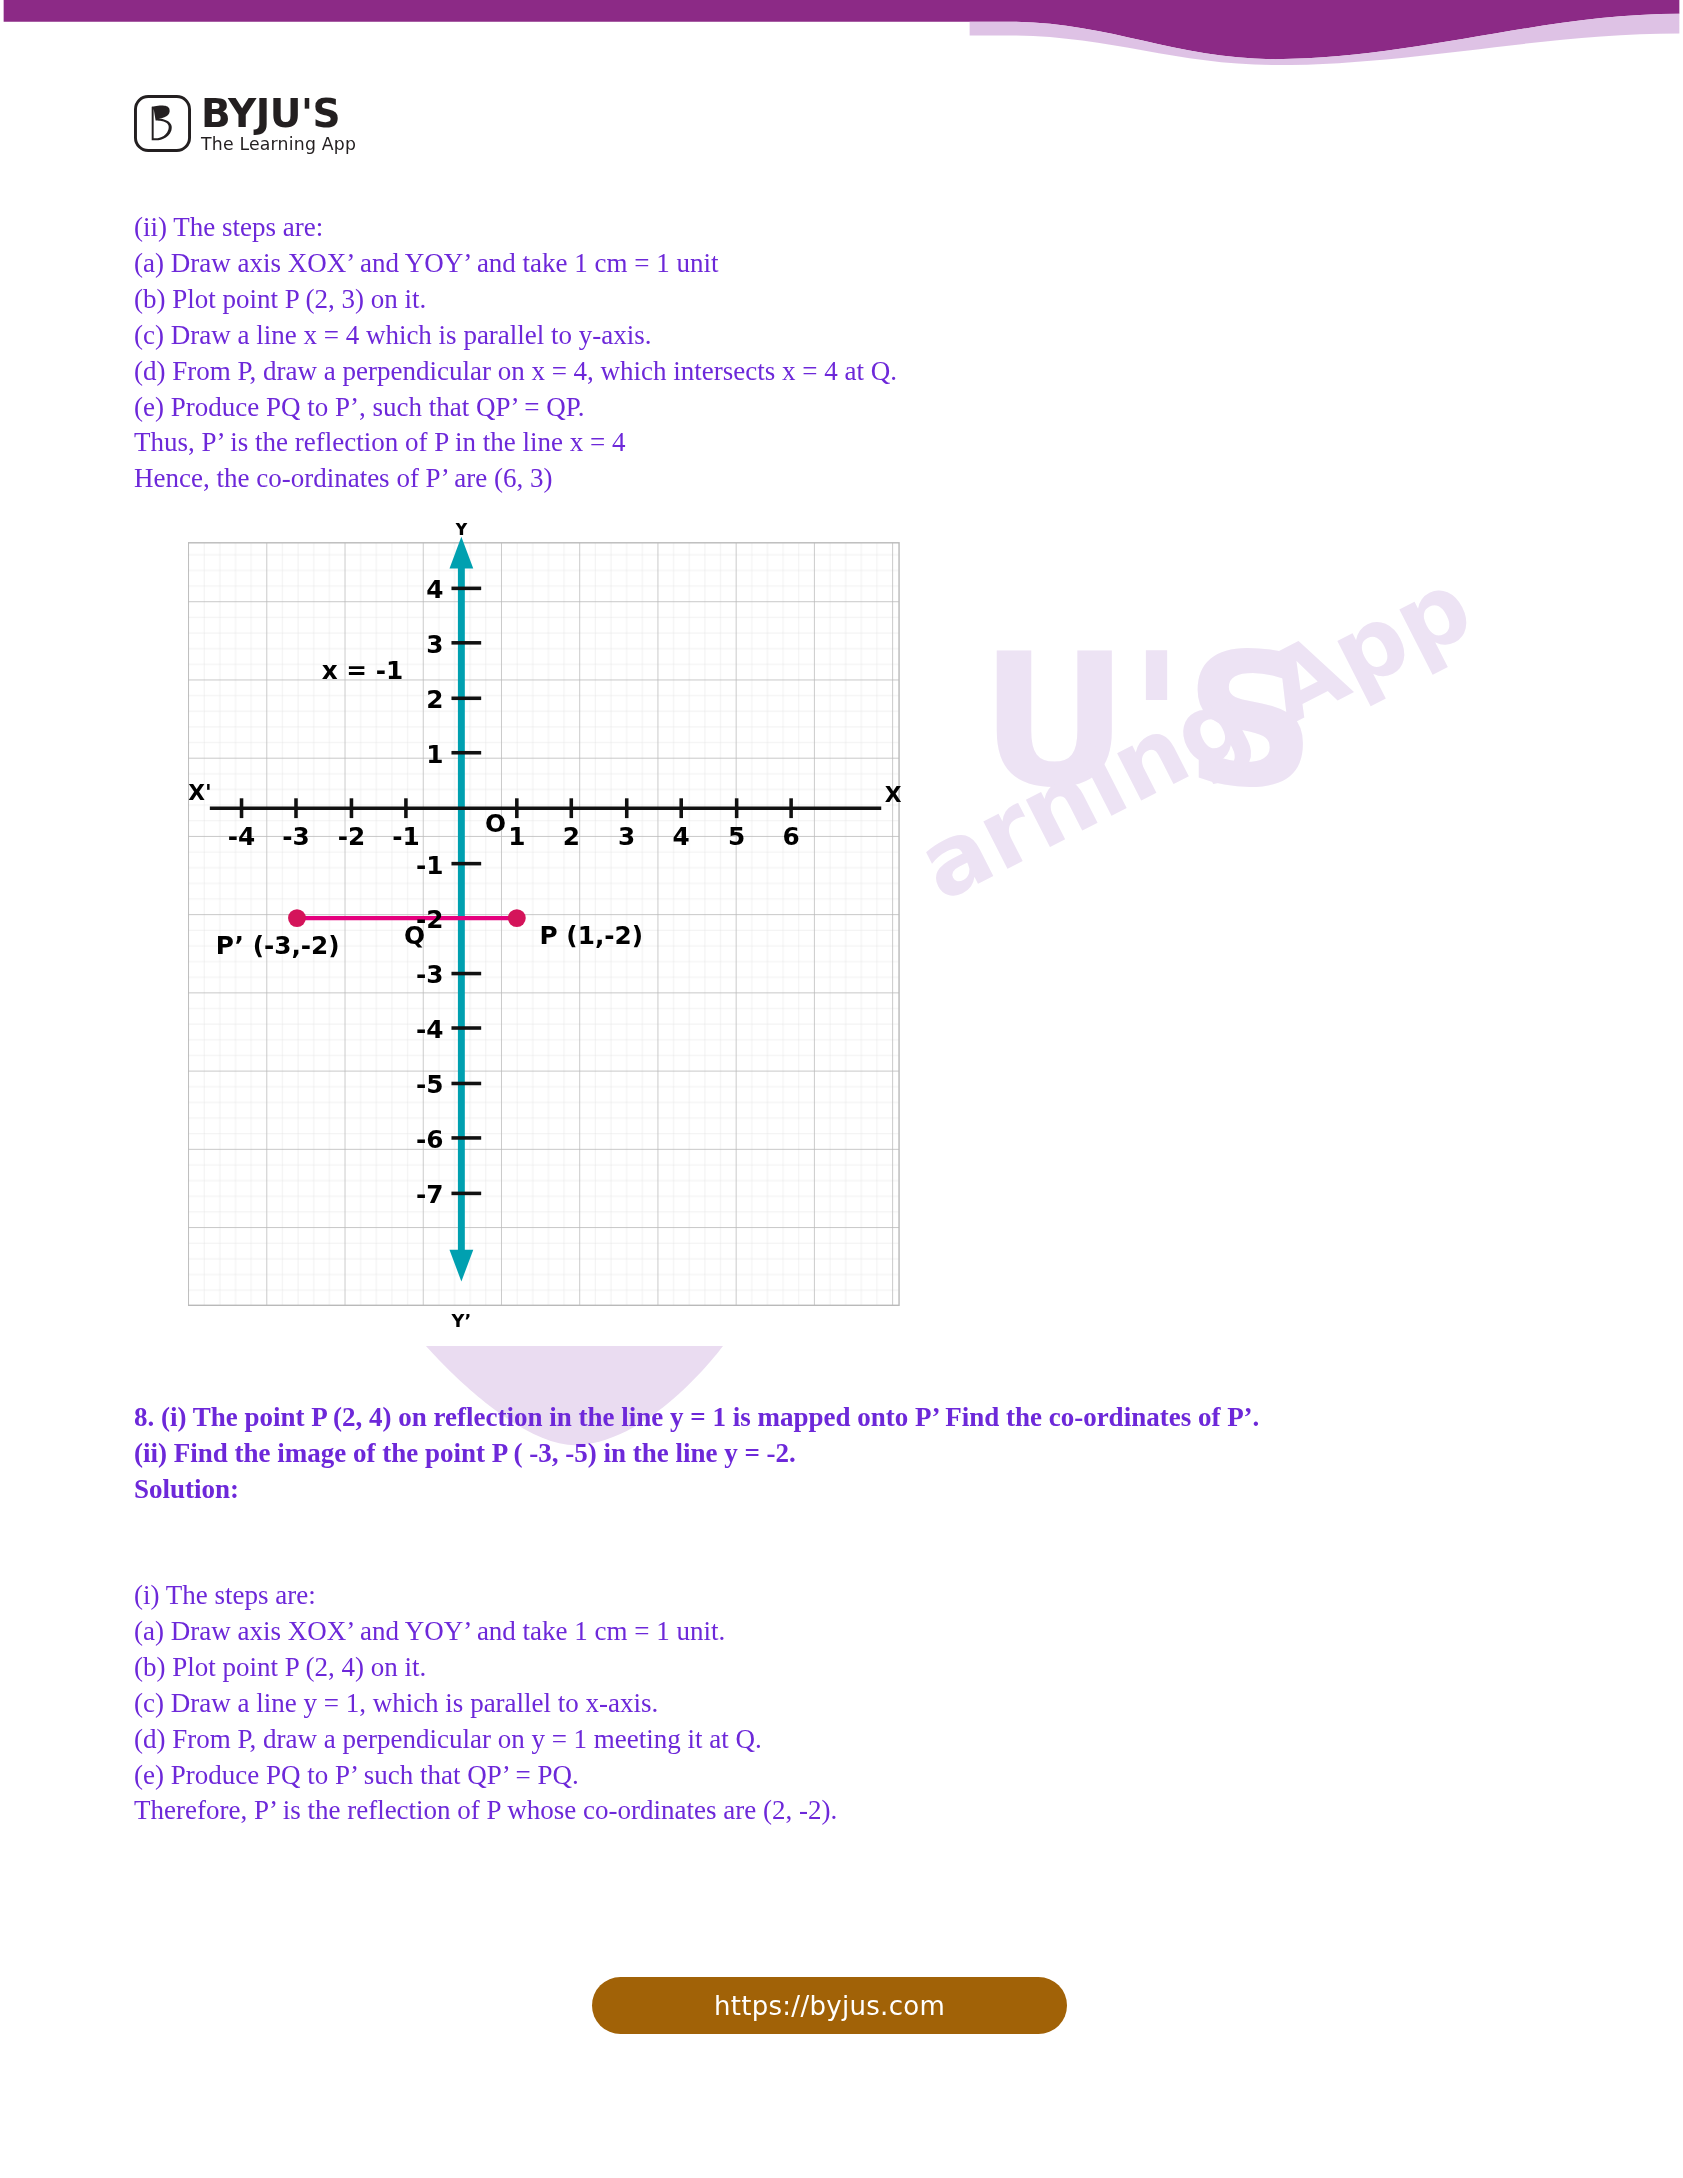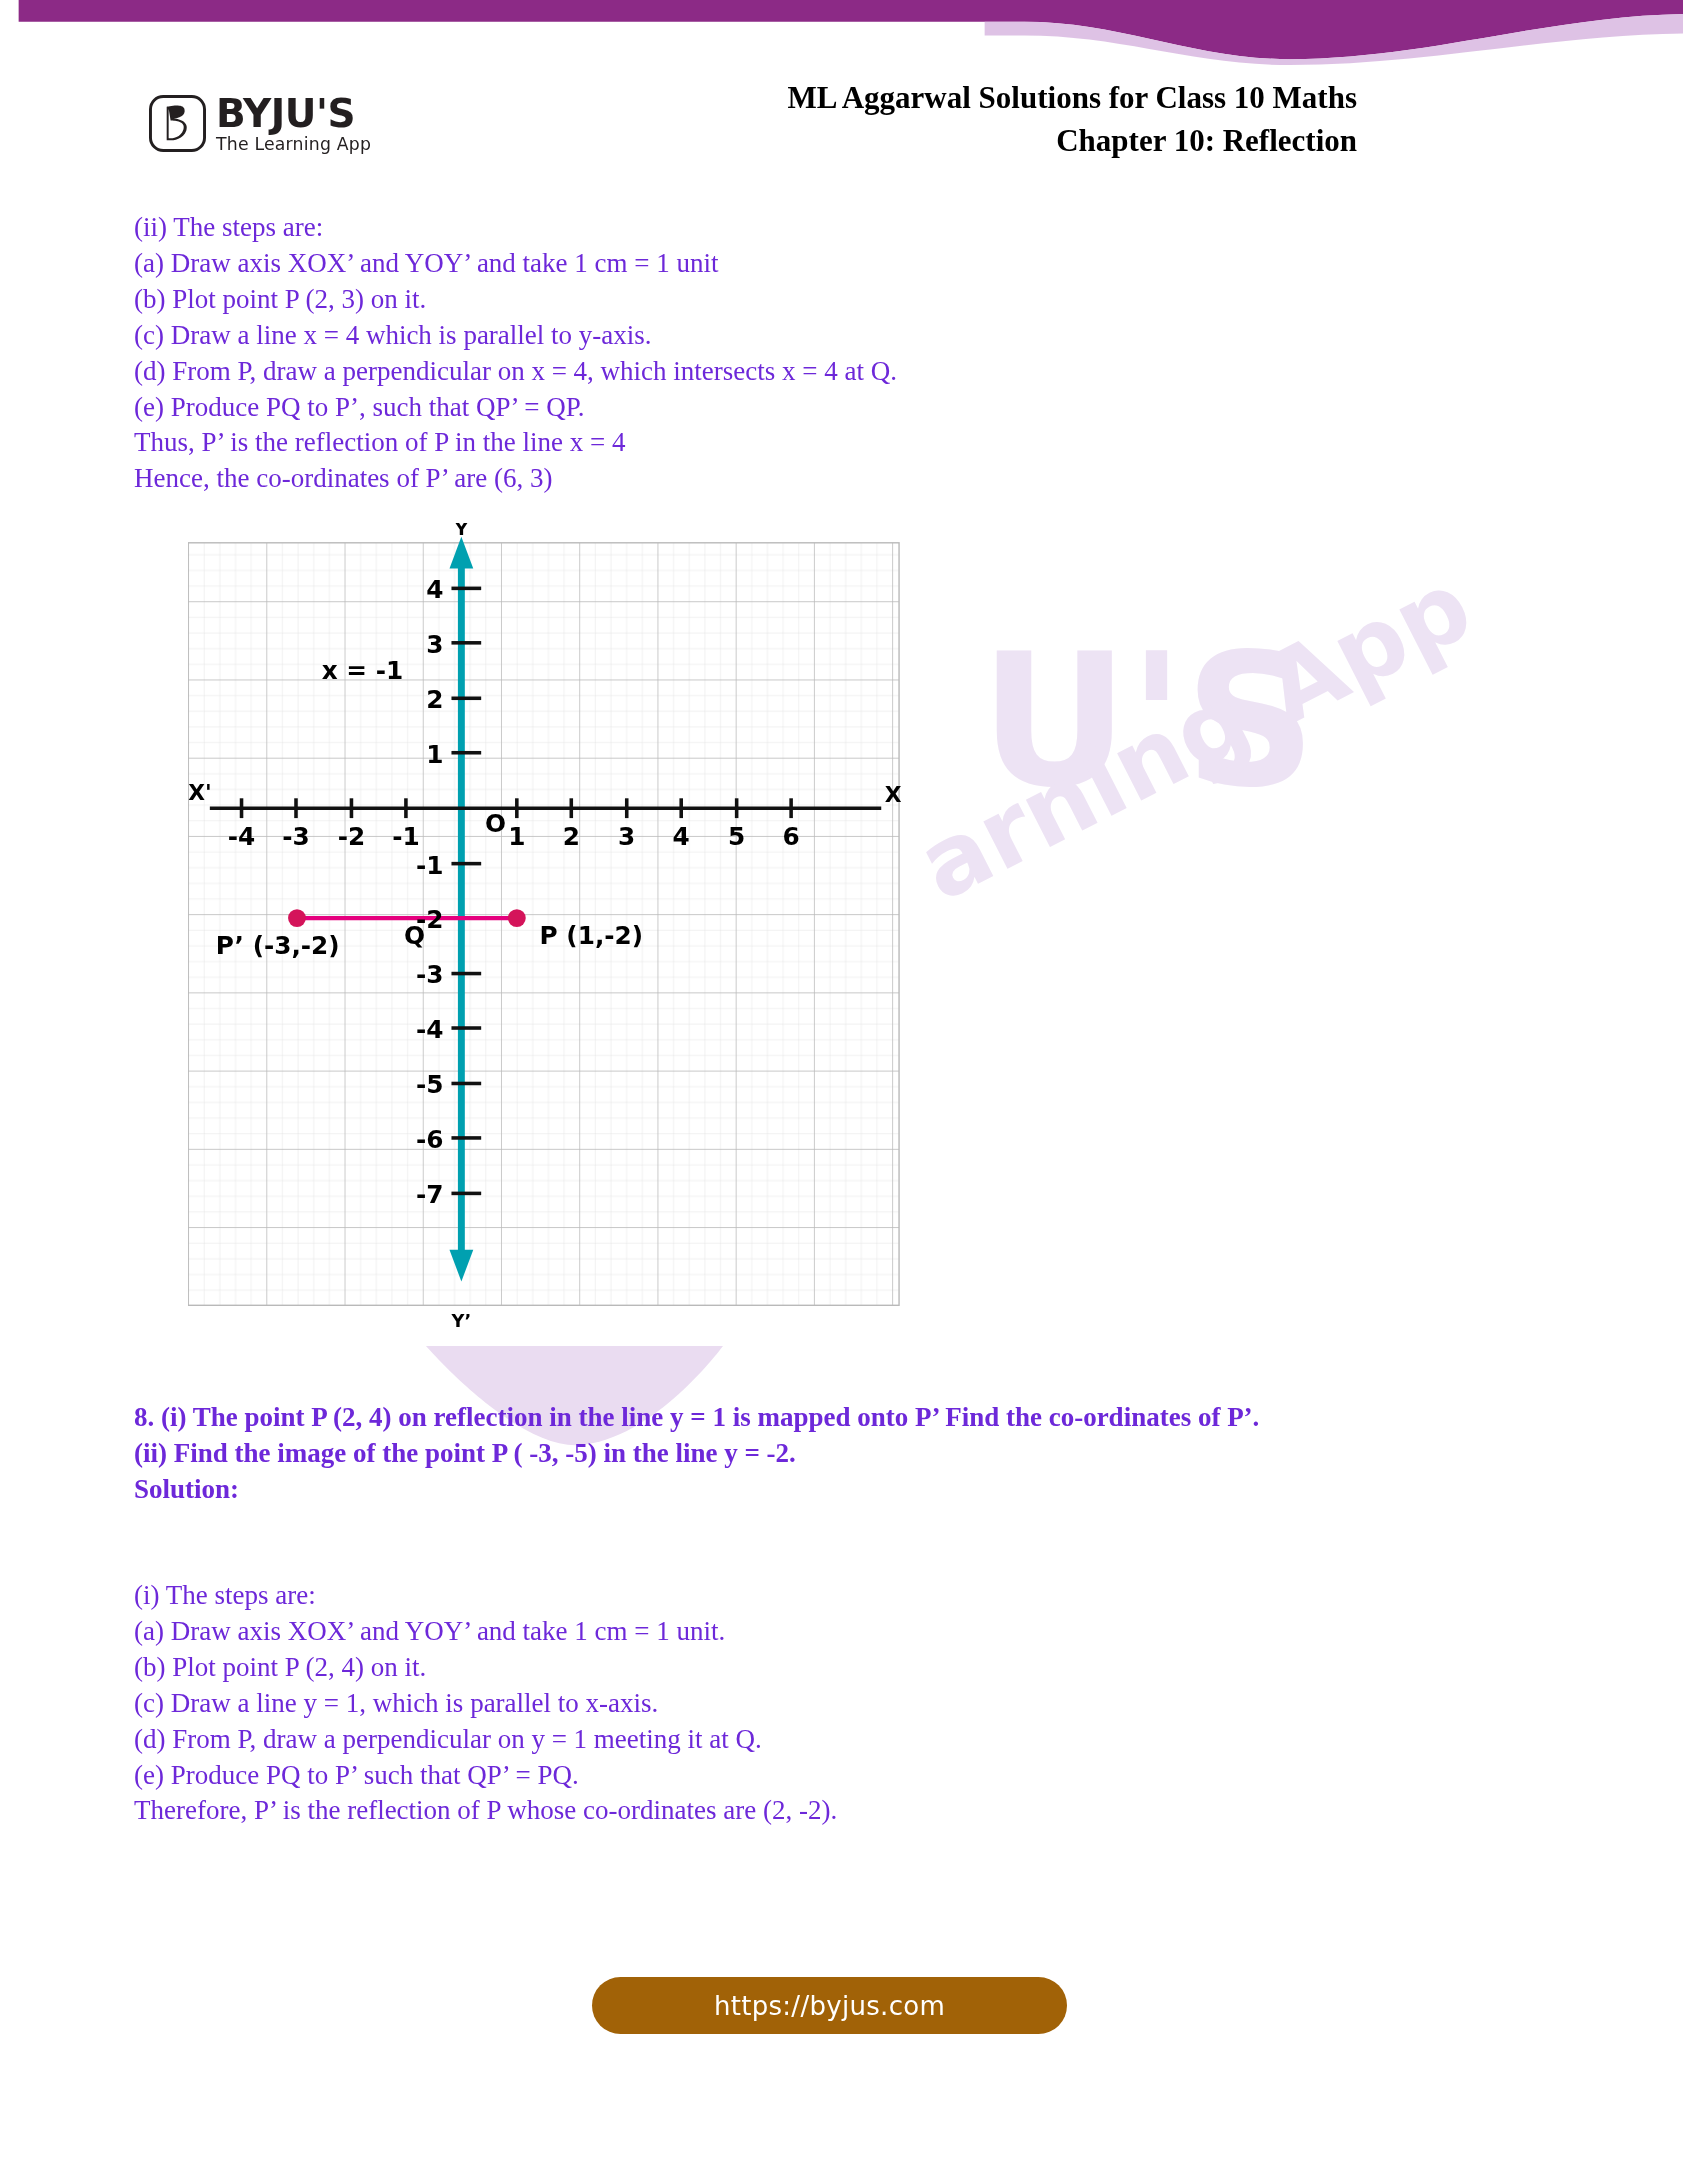--- a/index.html
+++ b/index.html
@@ -20,21 +20,21 @@
     position: absolute;
     top: 0;
     left: 0;
     width: 1683px;
     height: 69px;
     overflow: hidden;
   }
   .header {
     position: absolute;
     top: 0;
-    left: 15px;
+    left: 0;
     width: 1375px;
     height: 208px;
     padding-left: 15px;
   }
   .logo-wrap {
     position: absolute;
     left: 134px;
     top: 94px;
     display: flex;
     align-items: center;
@@ -167,24 +167,20 @@
         <path d="M18 12 L18 46 C18 46 34 48 38 36 C41 27 30 24 24 24 C30 24 38 21 36 14 C34 8 18 12 18 12 Z" fill="#231f20"></path>
         <path d="M20 14 L20 44 C20 44 32 45 35 35 C37.5 27 27 26 22 26" fill="#ffffff"></path>
       </svg>
     </div>
     <div class="logo-text">
       <div class="logo-title">BYJU'S</div>
       <div class="logo-sub">The Learning App</div>
     </div>
   </div>
 
-  <div class="doc-title">
-    <div>ML Aggarwal Solutions for Class 10 Maths</div>
-    <div>Chapter 10: Reflection</div>
-  </div>
 </div>
 
 <div class="content">
 
   <div class="para" style="left:134px; top:210px; width:1188px;">(ii) The steps are:
 (a) Draw axis XOX’ and YOY’ and take 1 cm = 1 unit
 (b) Plot point P (2, 3) on it.
 (c) Draw a line x = 4 which is parallel to y-axis.
 (d) From P, draw a perpendicular on x = 4, which intersects x = 4 at Q.
 (e) Produce PQ to P’, such that QP’ = QP.

